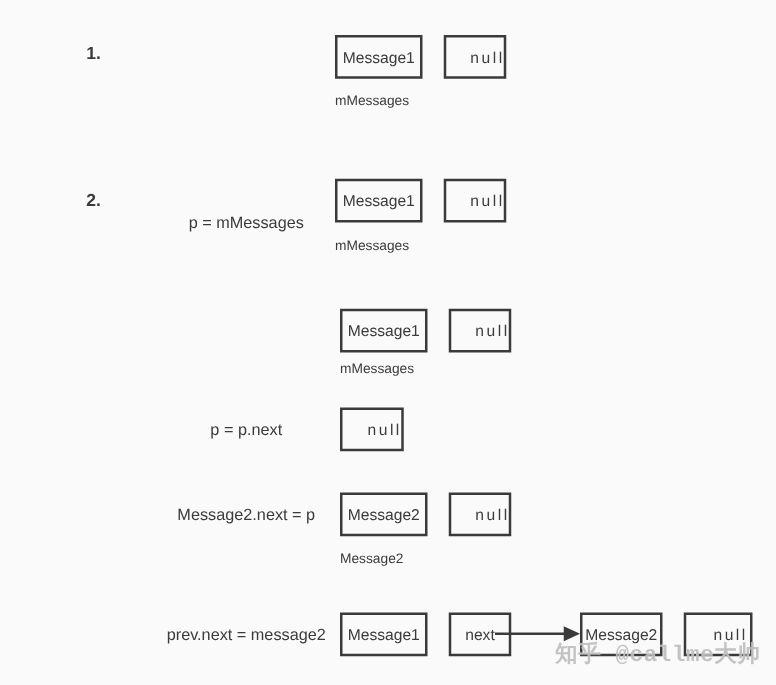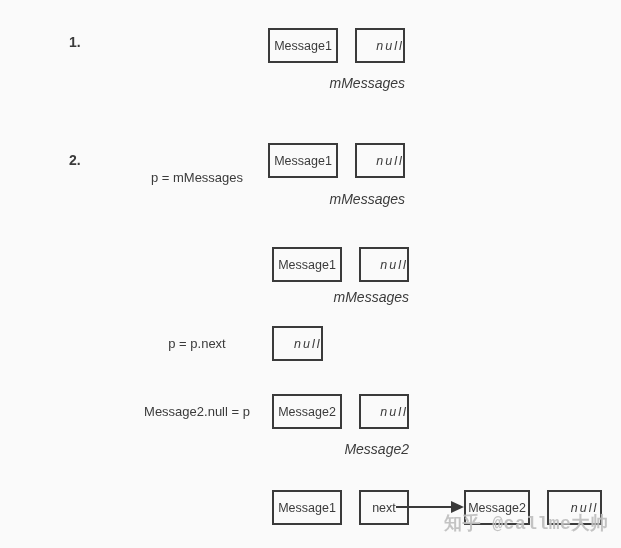--- a/index.html
+++ b/index.html
@@ -47,27 +47,26 @@
     display: flex;
     align-items: center;
     justify-content: center;
     font-size: 12.5px;
     color: #3b3b3b;
     height: 35px;
     white-space: nowrap;
   }
   .cell-main { flex: 1; }
   .cell-next { width: 50px; flex: 0 0 auto; }
-  .null-cell { letter-spacing: 2px; padding-left: 20px; font-style: italic; }
+  .null-cell { letter-spacing: 2px; padding-left: 20px; }
   .caption {
     position: absolute;
-    text-align: right;
-    font-size: 14px;
+    text-align: left;
+    font-size: 11px;
     color: #3b3b3b;
-    font-style: italic;
   }
   .arrow-line {
     position: absolute;
     height: 2px;
     background: #3a3a3a;
   }
   .arrow-head {
     position: absolute;
     width: 0;
     height: 0;
@@ -111,27 +110,28 @@
     <div class="cell cell-main">Message1</div>
     <div class="cell cell-next null-cell">null</div>
   </div>
   <div class="caption" style="left:272px;top:289px;width:137px">mMessages</div>
 
   <div class="op-label" style="top:326px">p = p.next</div>
   <div class="node-box" style="left:272px;top:326px;width:50px">
     <div class="cell cell-main null-cell">null</div>
   </div>
 
-  <div class="op-label" style="top:394px">Message2.null = p</div>
+  <div class="op-label" style="top:394px">Message2.next = p</div>
   <div class="node-box" style="left:272px;top:394px;width:137px">
     <div class="cell cell-main">Message2</div>
     <div class="cell cell-next null-cell">null</div>
   </div>
   <div class="caption" style="left:272px;top:441px;width:137px">Message2</div>
 
+  <div class="op-label" style="top:490px">prev.next = message2</div>
   <div class="node-box" style="left:272px;top:490px;width:137px">
     <div class="cell cell-main">Message1</div>
     <div class="cell cell-next">next</div>
   </div>
   <div class="arrow-line" style="left:396px;top:506px;width:56px"></div>
   <div class="arrow-head" style="left:451px;top:501px"></div>
   <div class="node-box" style="left:464px;top:490px;width:138px">
     <div class="cell cell-main">Message2</div>
     <div class="cell cell-next null-cell" style="width:55px">null</div>
   </div>

